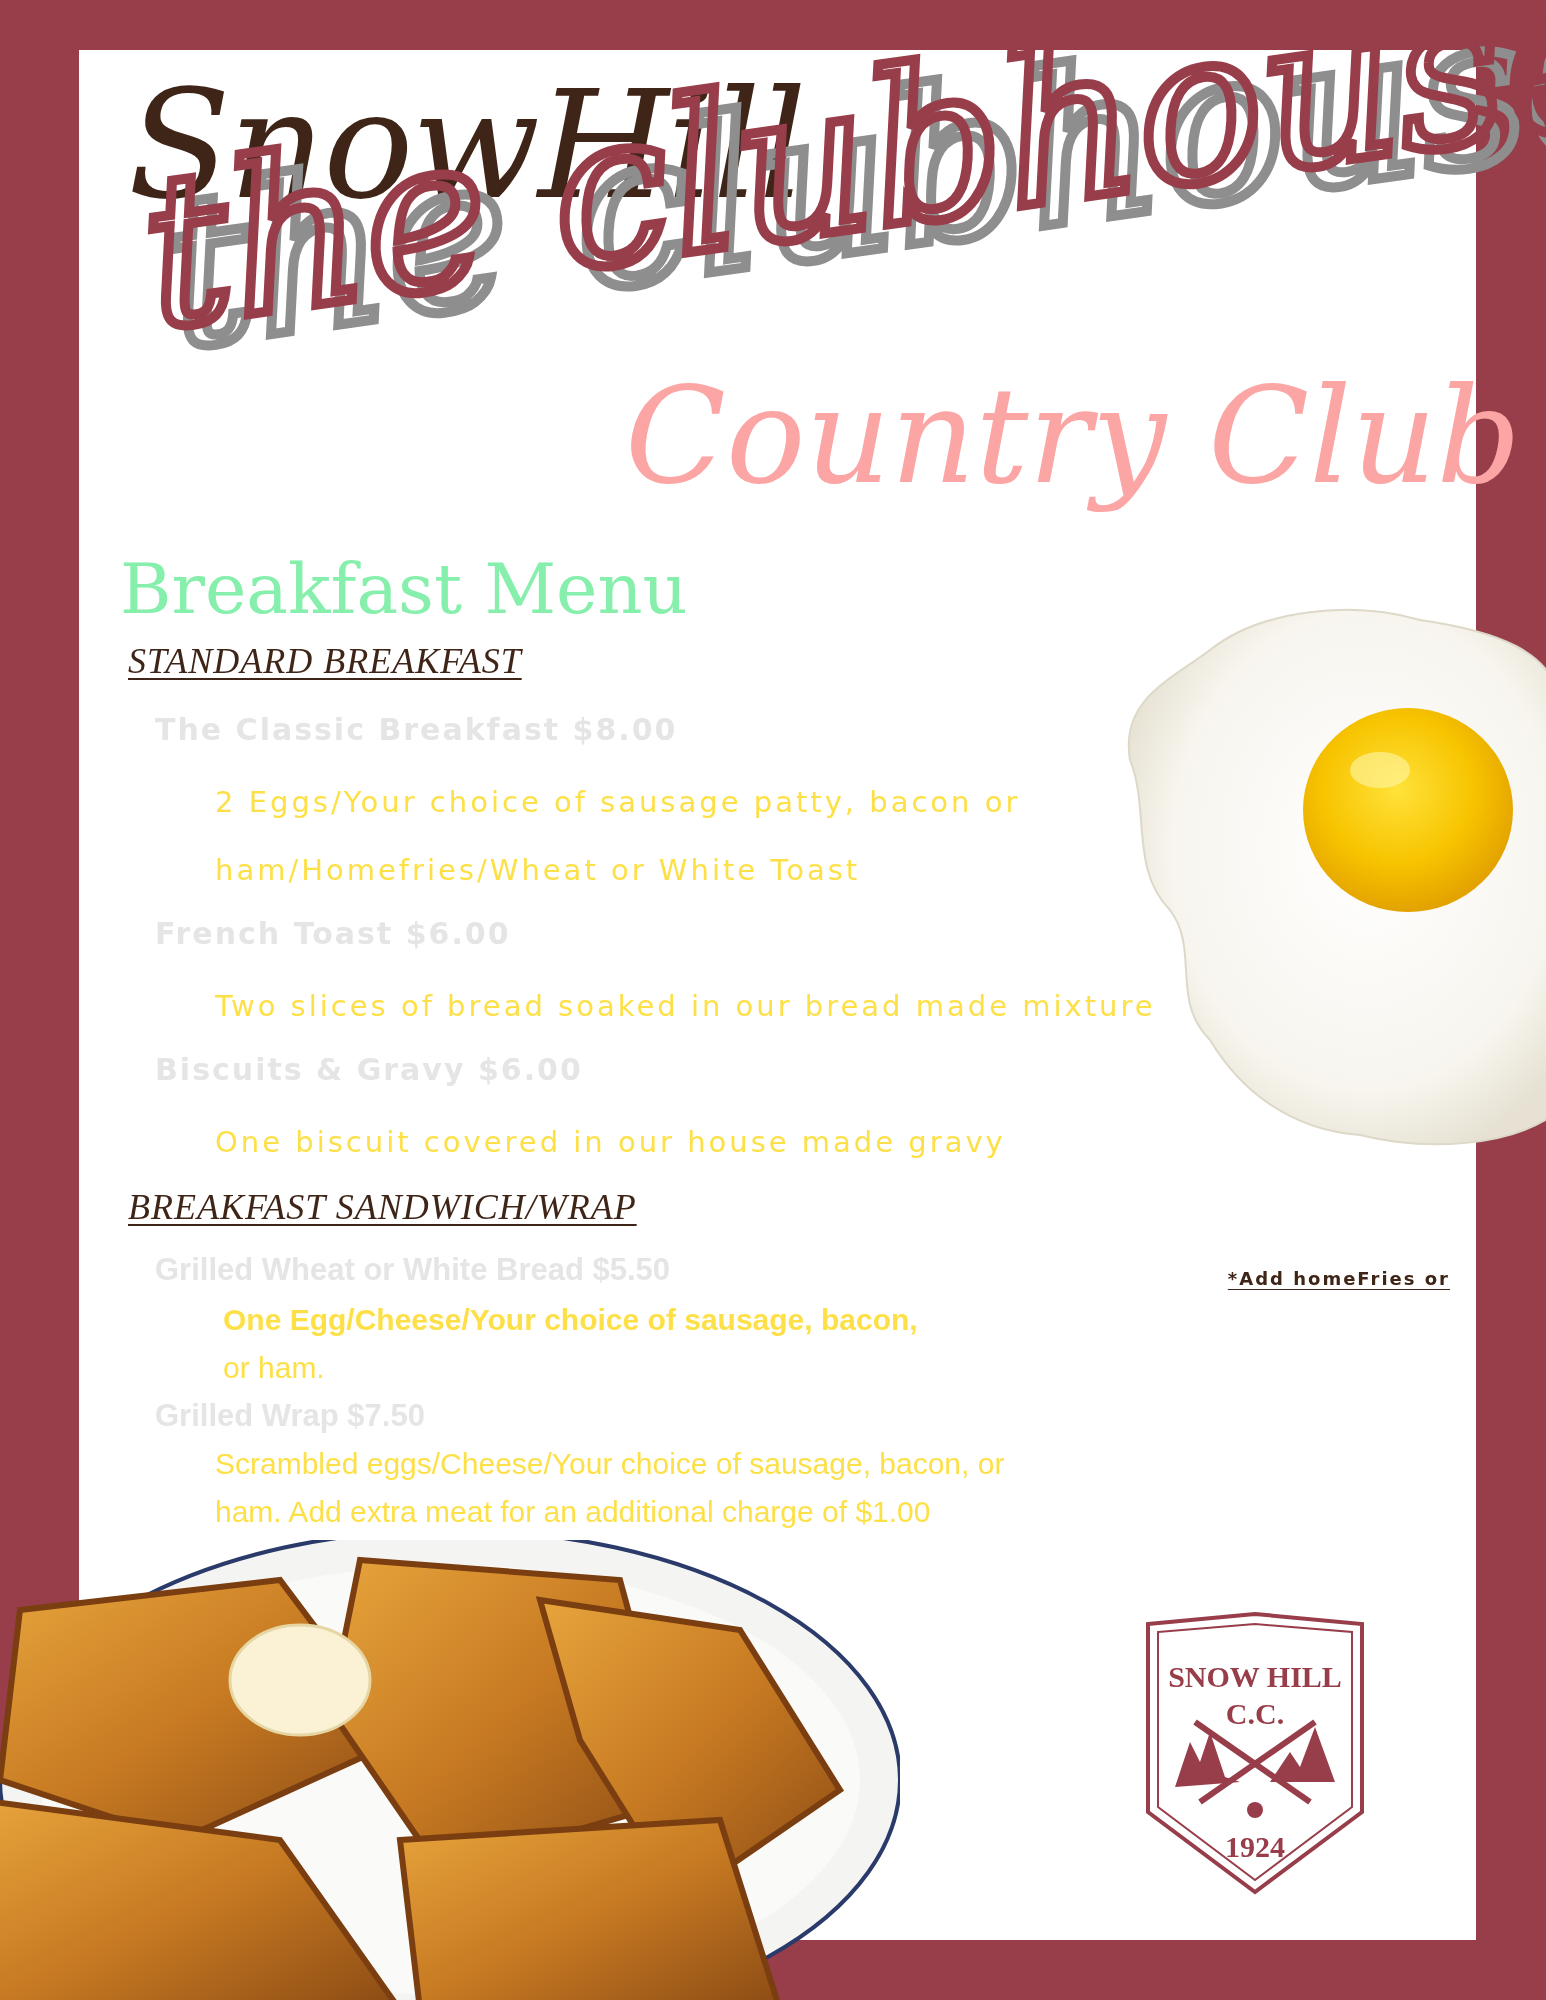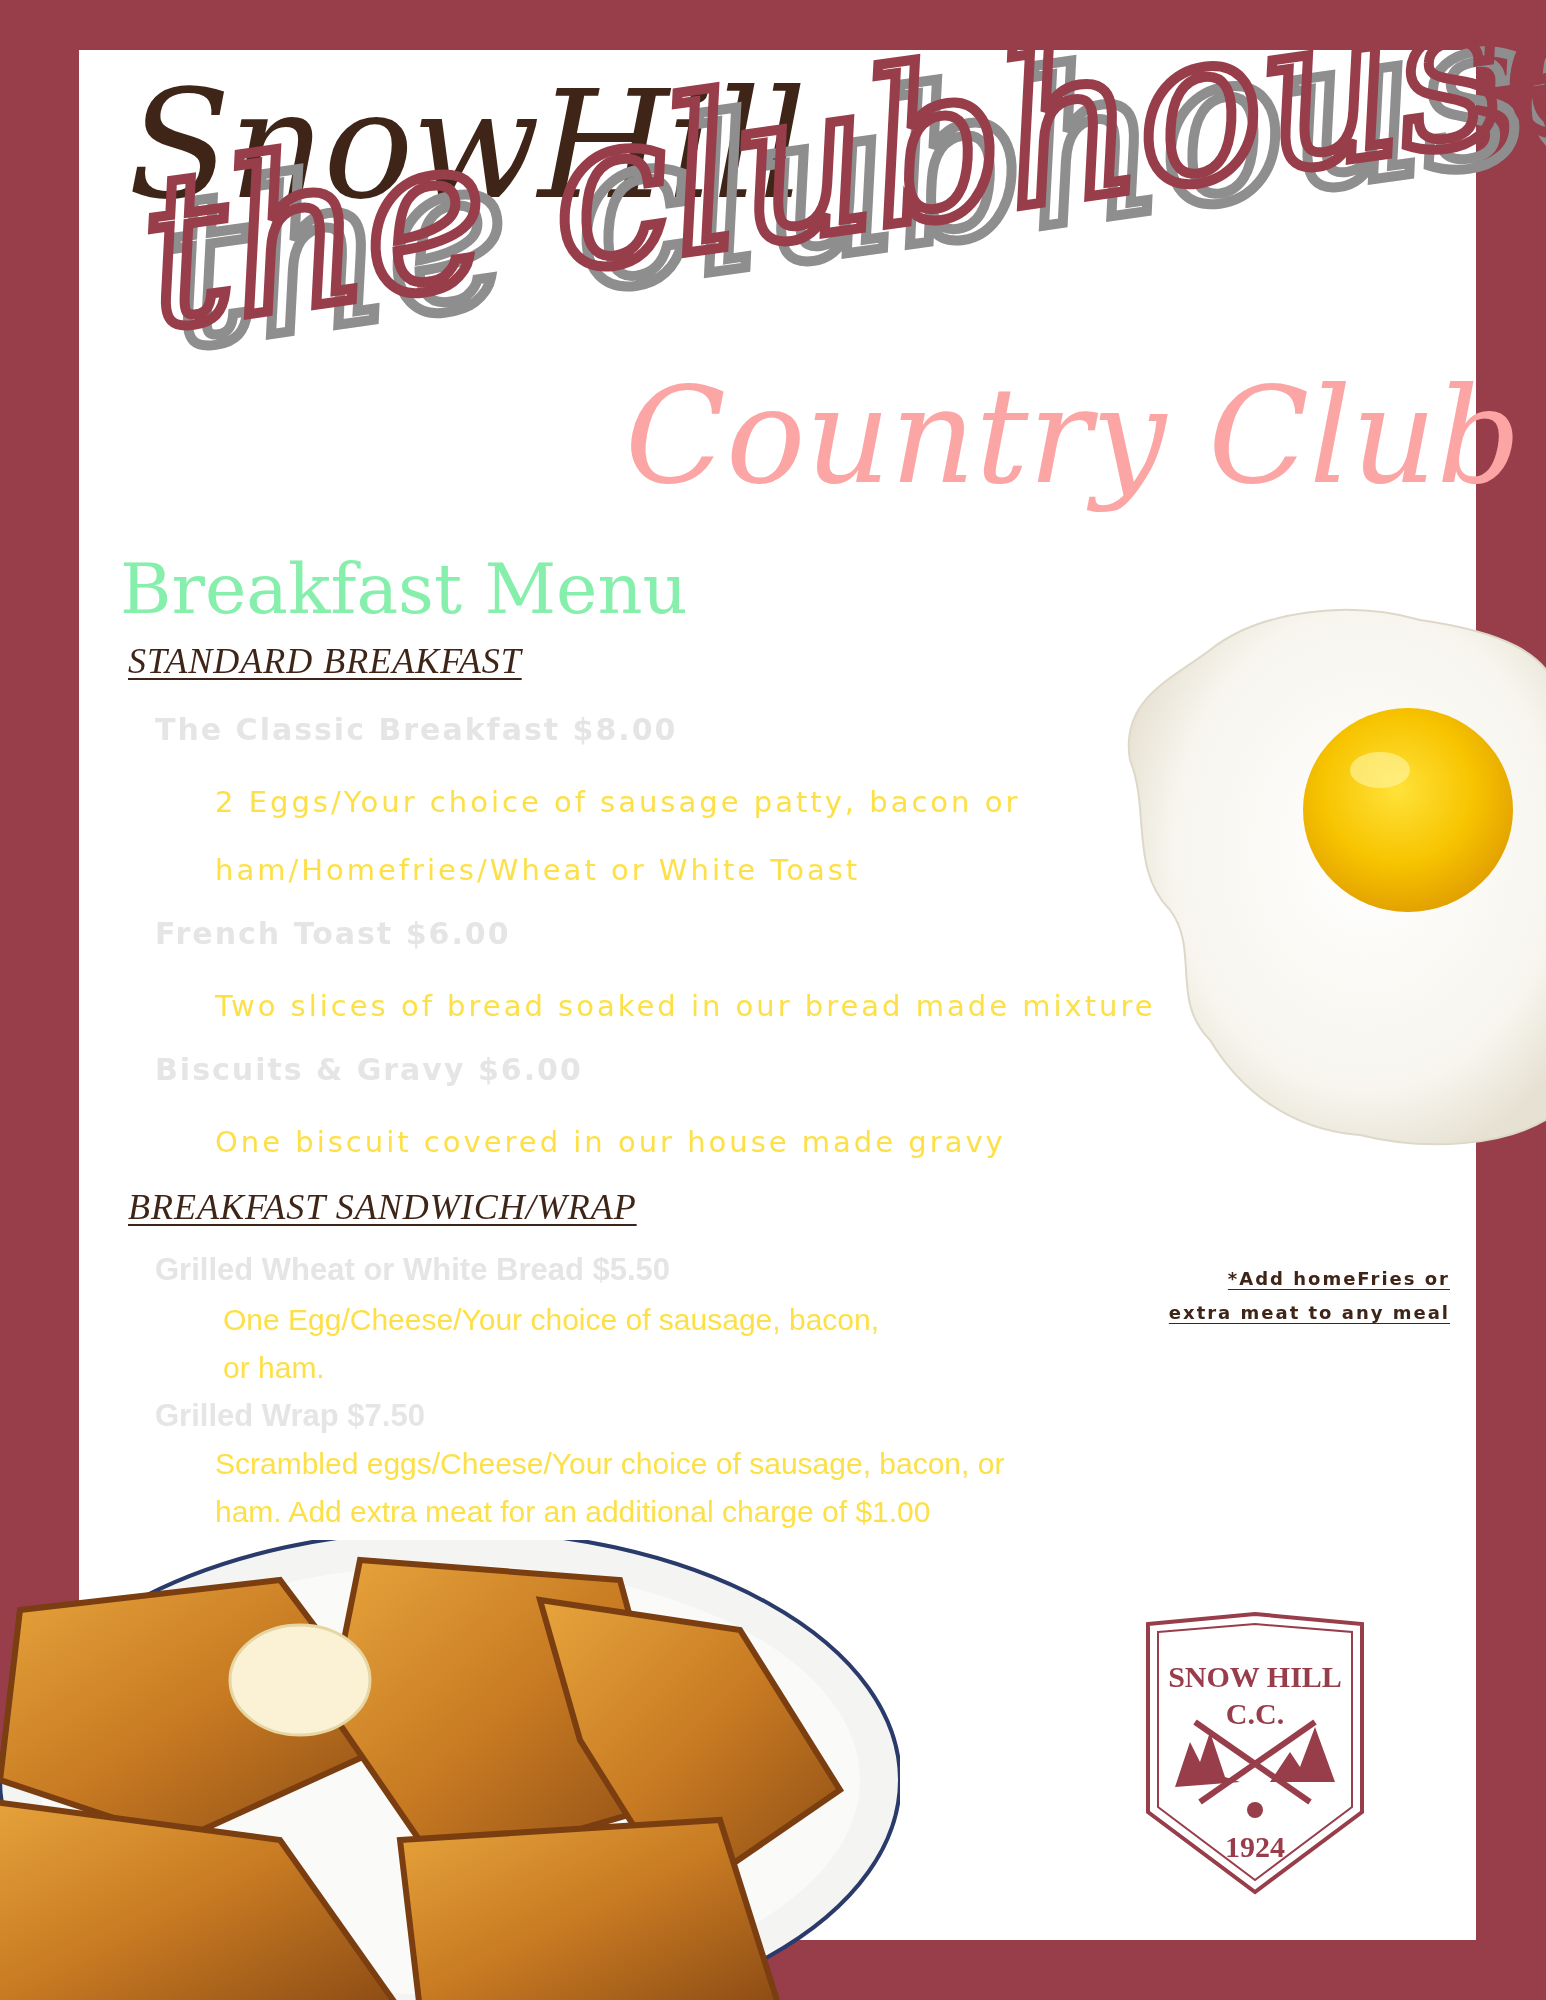--- a/index.html
+++ b/index.html
@@ -163,30 +163,29 @@
 
 <div class="item-name" style="top:916px;">French Toast  $6.00</div>
 <div class="item-desc" style="top:972px;">Two slices of bread soaked in our bread made mixture</div>
 
 <div class="item-name" style="top:1052px;">Biscuits &amp; Gravy  $6.00</div>
 <div class="item-desc" style="top:1108px;">One biscuit covered in our house made gravy</div>
 
 <div class="section-heading" style="top:1186px;">BREAKFAST SANDWICH/WRAP</div>
 
 <div class="item-name cond" style="top:1252px;">Grilled Wheat or White Bread  $5.50</div>
-<div class="item-desc cond" style="top:1296px; left:223px;">One Egg/Cheese/Your choice of sausage, bacon,</div>
+<div class="item-desc cond" style="top:1296px; left:223px;font-weight:bold;">One Egg/Cheese/Your choice of sausage, bacon,</div>
 <div class="item-desc cond" style="top:1344px; left:223px;">or ham.</div>
 
 <div class="item-name cond" style="top:1398px;">Grilled Wrap  $7.50</div>
 <div class="item-desc cond" style="top:1440px;">Scrambled eggs/Cheese/Your choice of sausage, bacon, or</div>
 <div class="item-desc cond" style="top:1488px;">ham. Add extra meat for an additional charge of $1.00</div>
 
 <div class="addon-note">
   <div>*Add homeFries or</div>
-  <div>extra meat to any meal</div>
 </div>
 
 <svg class="egg" viewBox="0 0 470 560">
   <defs>
     <radialGradient id="yolk" cx="45%" cy="40%" r="60%">
       <stop offset="0%" stop-color="#ffe23a"></stop>
       <stop offset="60%" stop-color="#f7c400"></stop>
       <stop offset="100%" stop-color="#e3a200"></stop>
     </radialGradient>
     <radialGradient id="white" cx="55%" cy="45%" r="60%">

